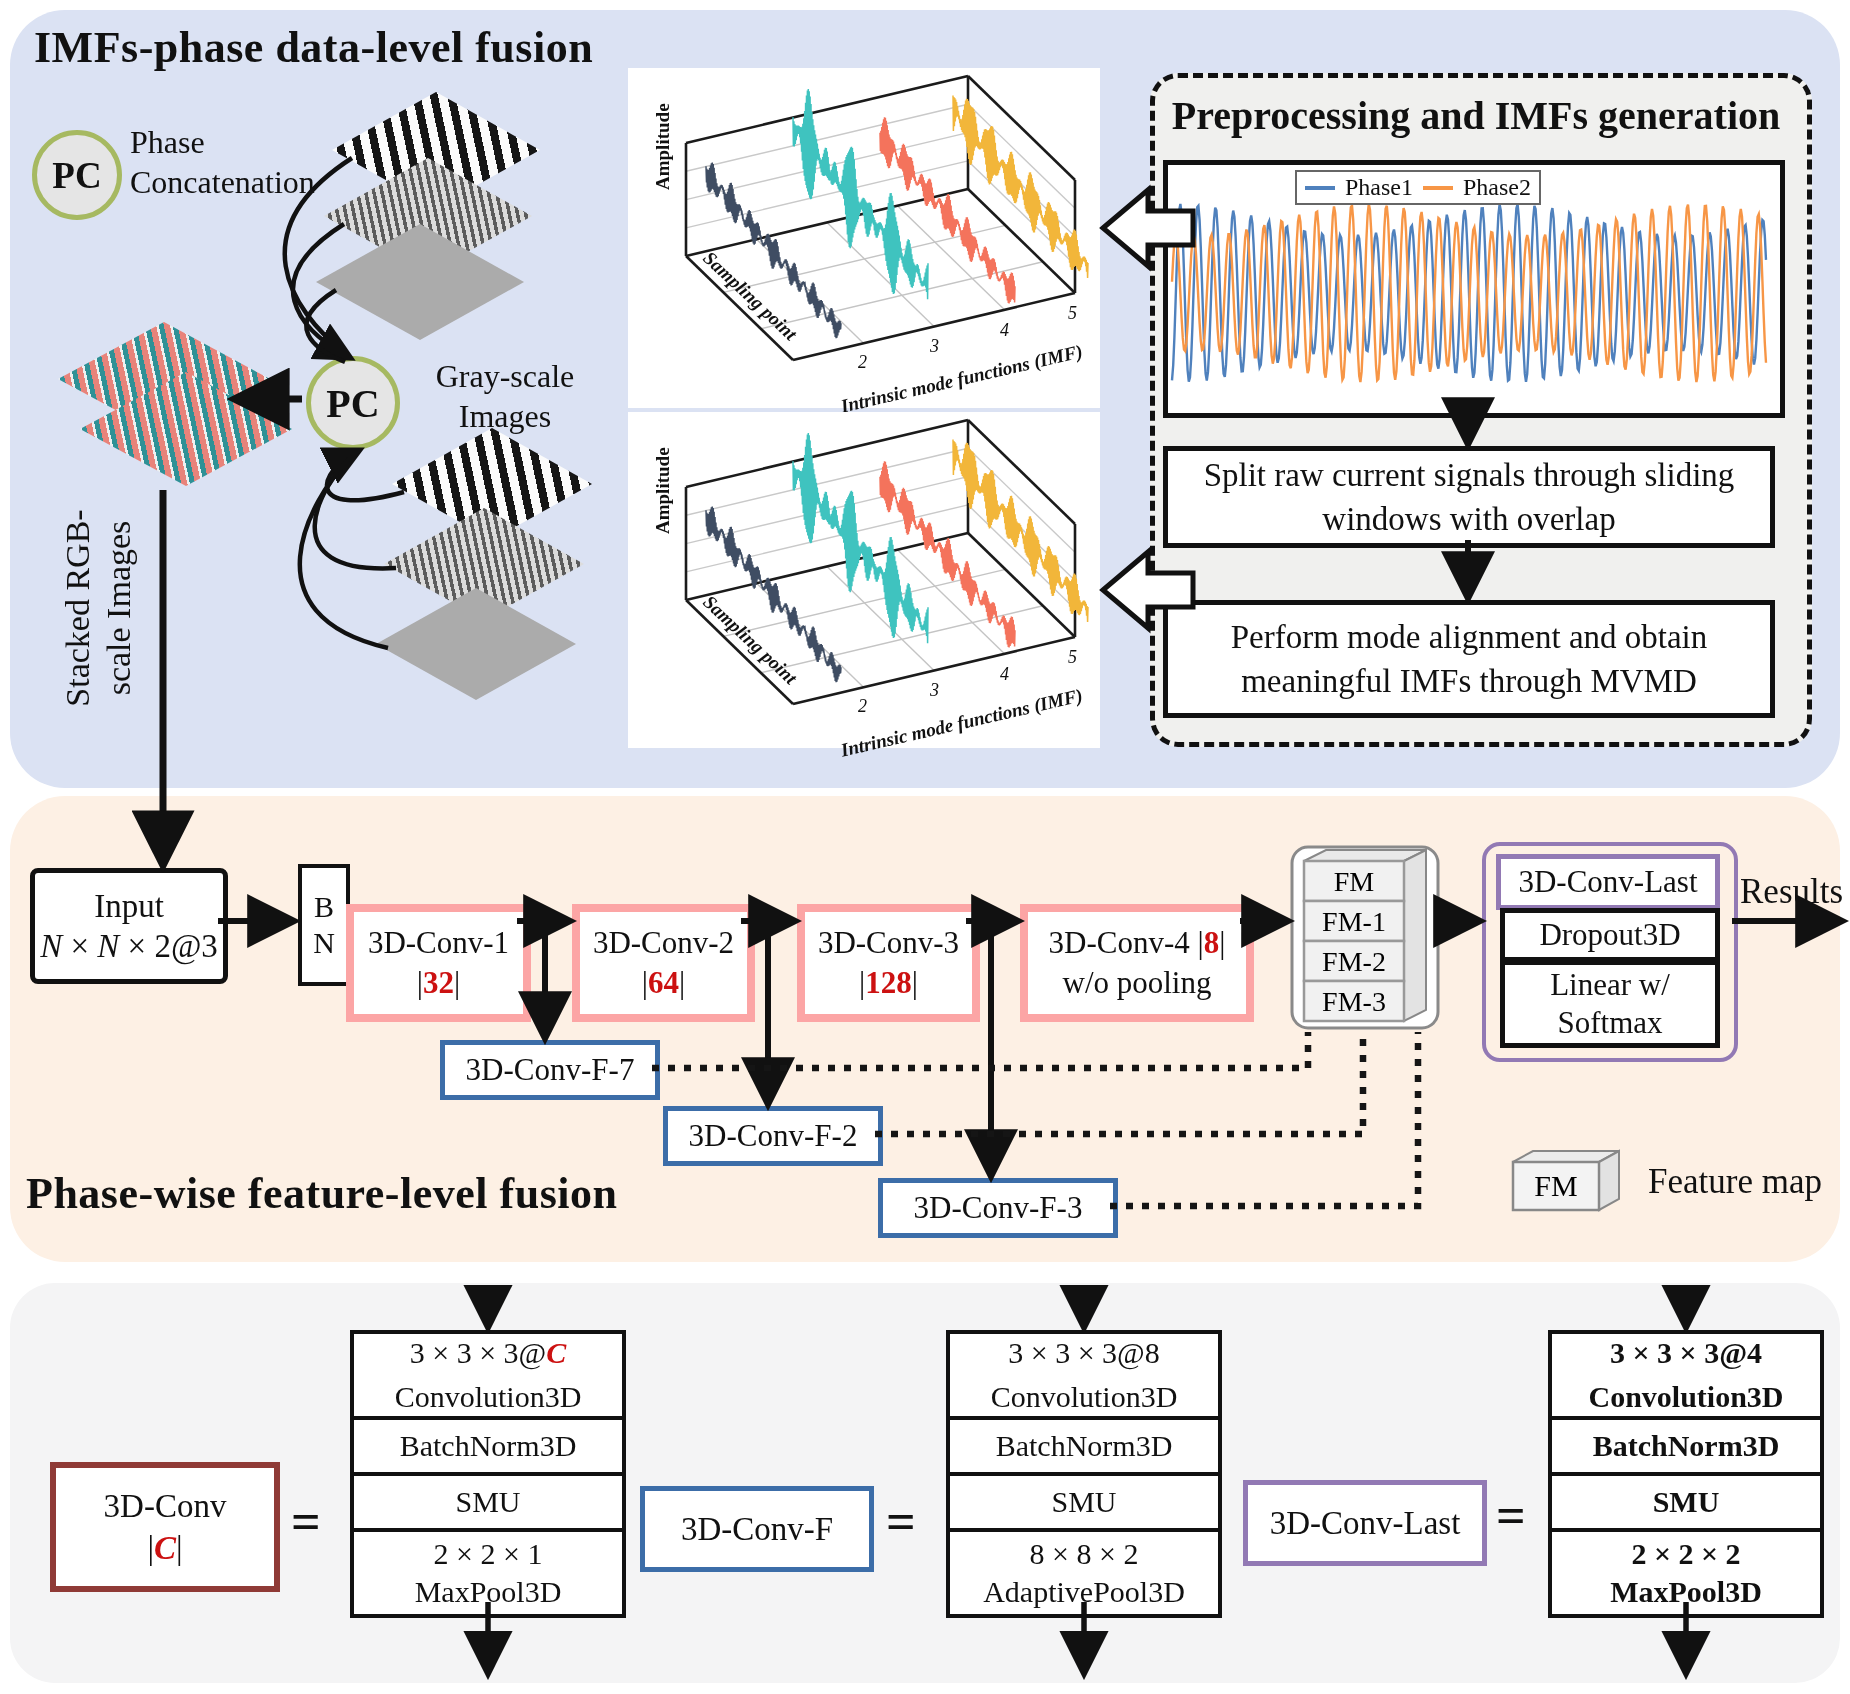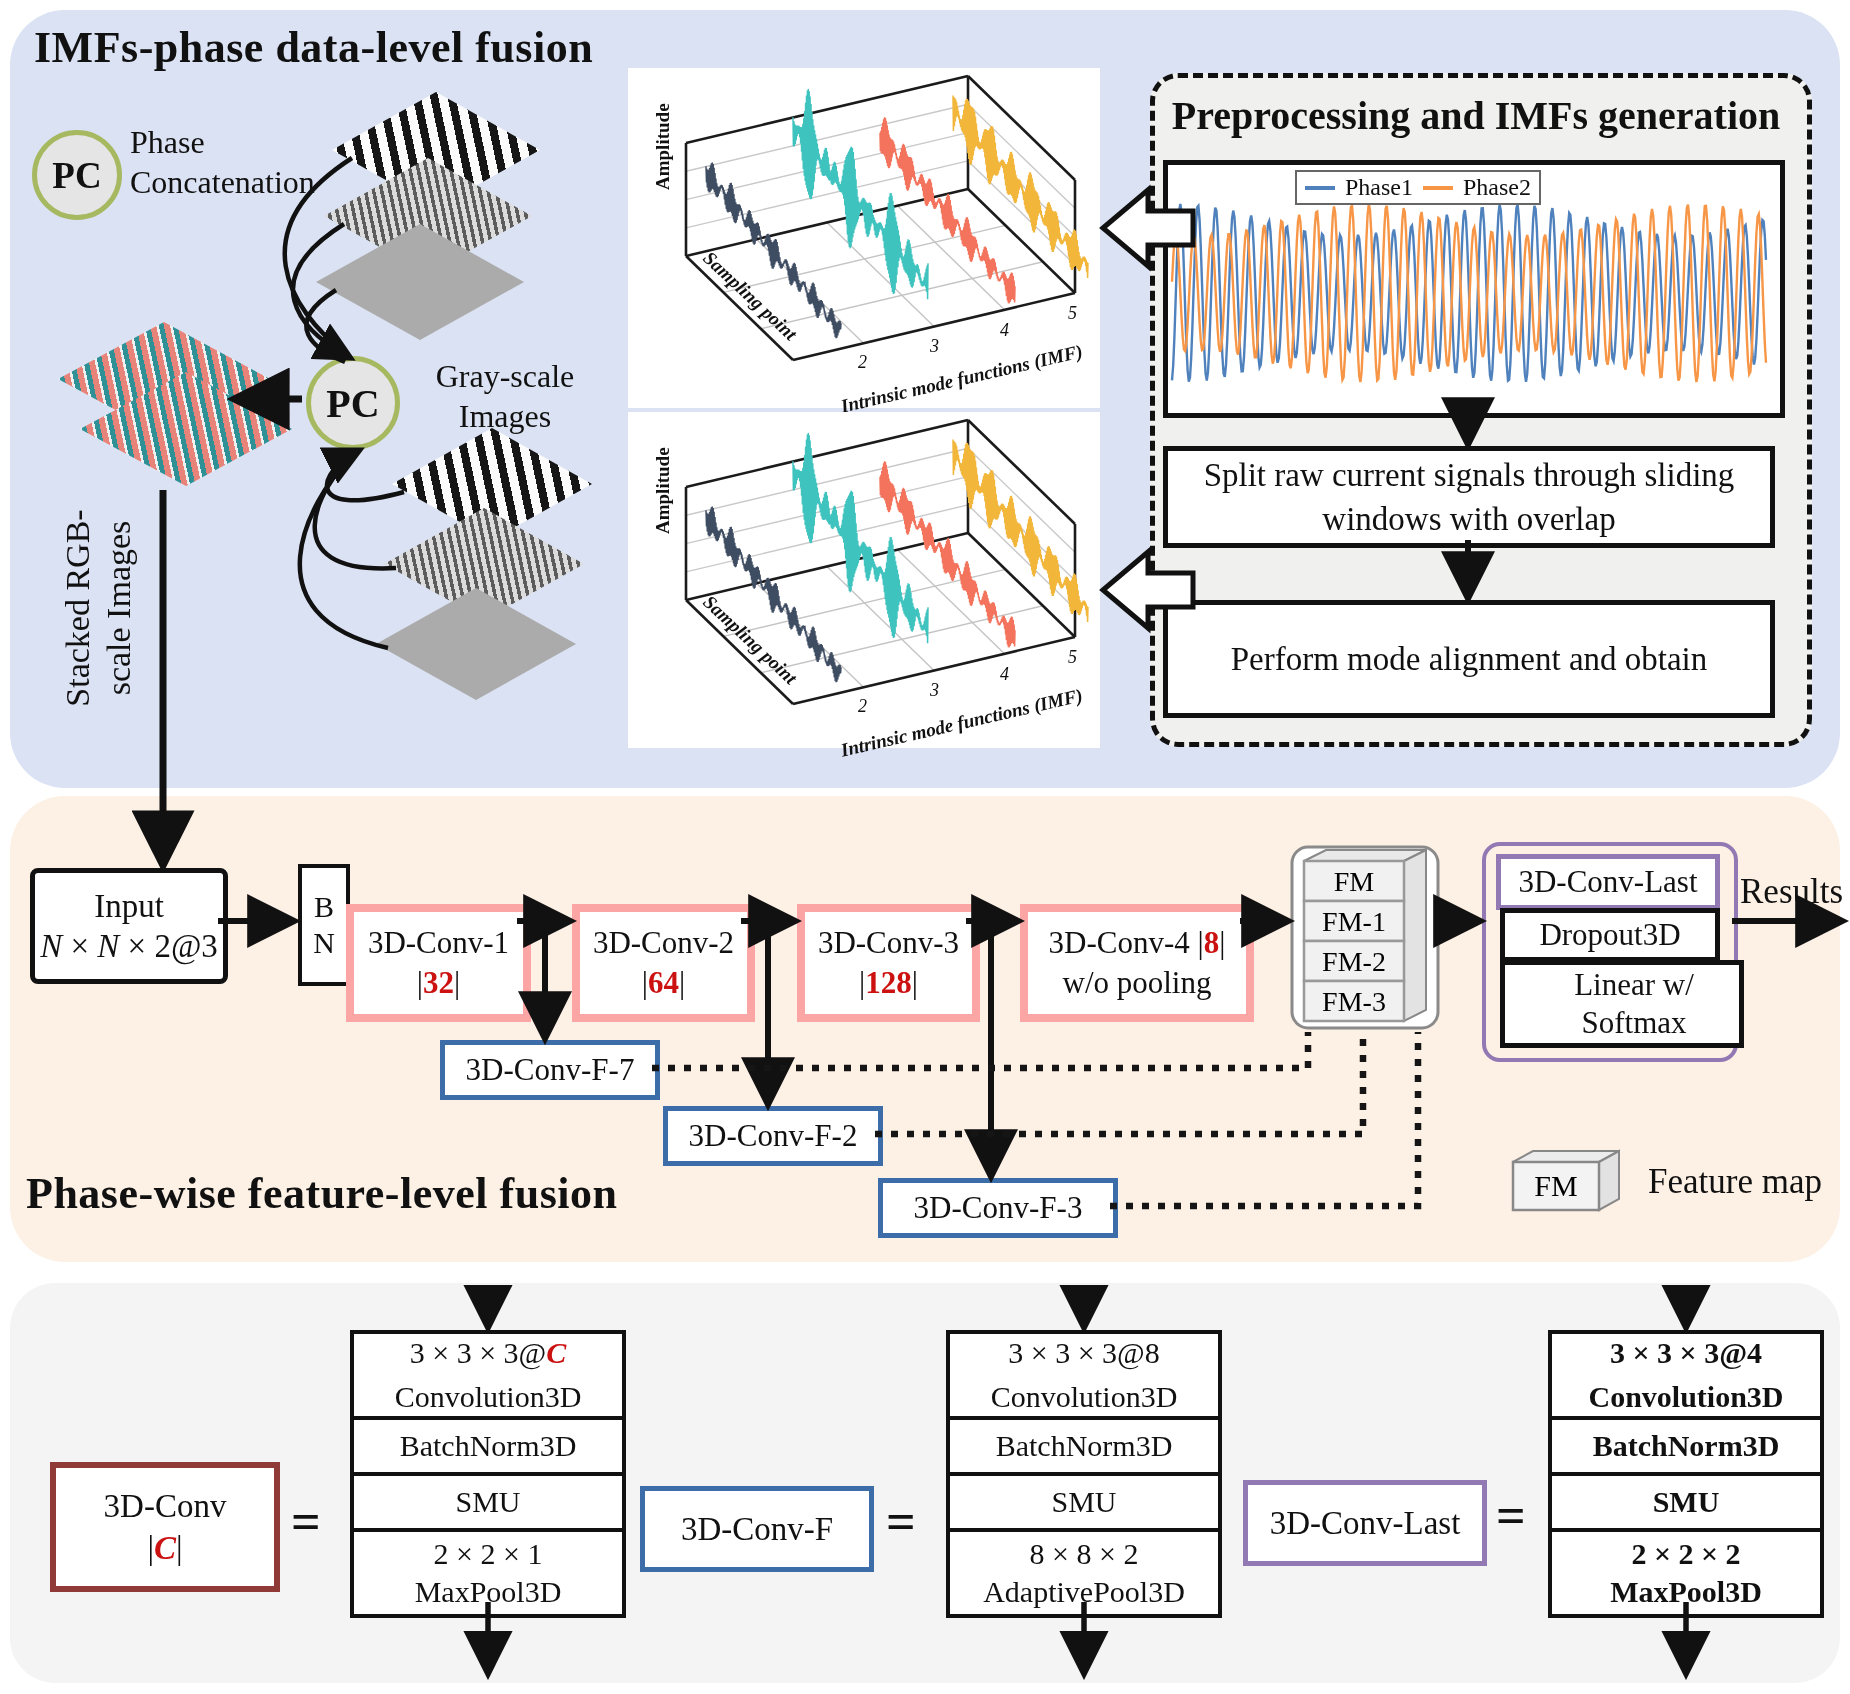--- a/index.html
+++ b/index.html
@@ -186,20 +186,21 @@
     <span class="lg-line" style="background:#f79646;"></span>
     <span>Phase2</span>
   </div>
 
   <div class="stepbox" style="left:1163px;top:446px;width:602px;height:92px;">
     <div>Split raw current signals through sliding</div>
     <div>windows with overlap</div>
   </div>
   <div class="stepbox" style="left:1163px;top:600px;width:602px;height:108px;">
     <div>Perform mode alignment and obtain</div>
+    <div>meaningful IMFs through MVMD</div>
   </div>
 
   <div class="node rounded" style="left:30px;top:868px;width:188px;height:106px;font-size:33px;">
       <div class="ln"><span>Input</span></div>
       <div class="ln"><span class="it">N</span><span> × </span><span class="it">N</span><span> × 2@3</span></div>
     </div>
   <div class="node bnbox" style="left:298px;top:864px;width:44px;height:114px;">
     <div>B</div>
     <div>N</div>
   </div>
@@ -234,21 +235,21 @@
     <text x="64" y="166" text-anchor="middle" font-size="28">FM-3</text>
   </svg>
 
   <div class="lastouter" style="left:1482px;top:842px;width:248px;height:212px;"></div>
   <div class="lastrow" style="left:1496px;top:854px;width:214px;height:46px;border:5px solid #9279b4;">
     <div>3D-Conv-Last</div>
   </div>
   <div class="lastrow" style="left:1500px;top:908px;width:210px;height:44px;border:5px solid #111;">
     <div>Dropout3D</div>
   </div>
-  <div class="lastrow" style="left:1500px;top:960px;width:210px;height:78px;border:5px solid #111;padding-left:24px;">
+  <div class="lastrow" style="left:1500px;top:960px;width:210px;height:78px;border:5px solid #111;">
     <div>Linear w/</div>
     <div>Softmax</div>
   </div>
   <div class="results" style="left:1740px;top:872px;">Results</div>
 
   <div class="node fbox" style="left:440px;top:1040px;width:210px;height:50px;">
       <div>3D-Conv-F-7</div>
     </div>
   <div class="node fbox" style="left:663px;top:1106px;width:210px;height:50px;">
       <div>3D-Conv-F-2</div>

